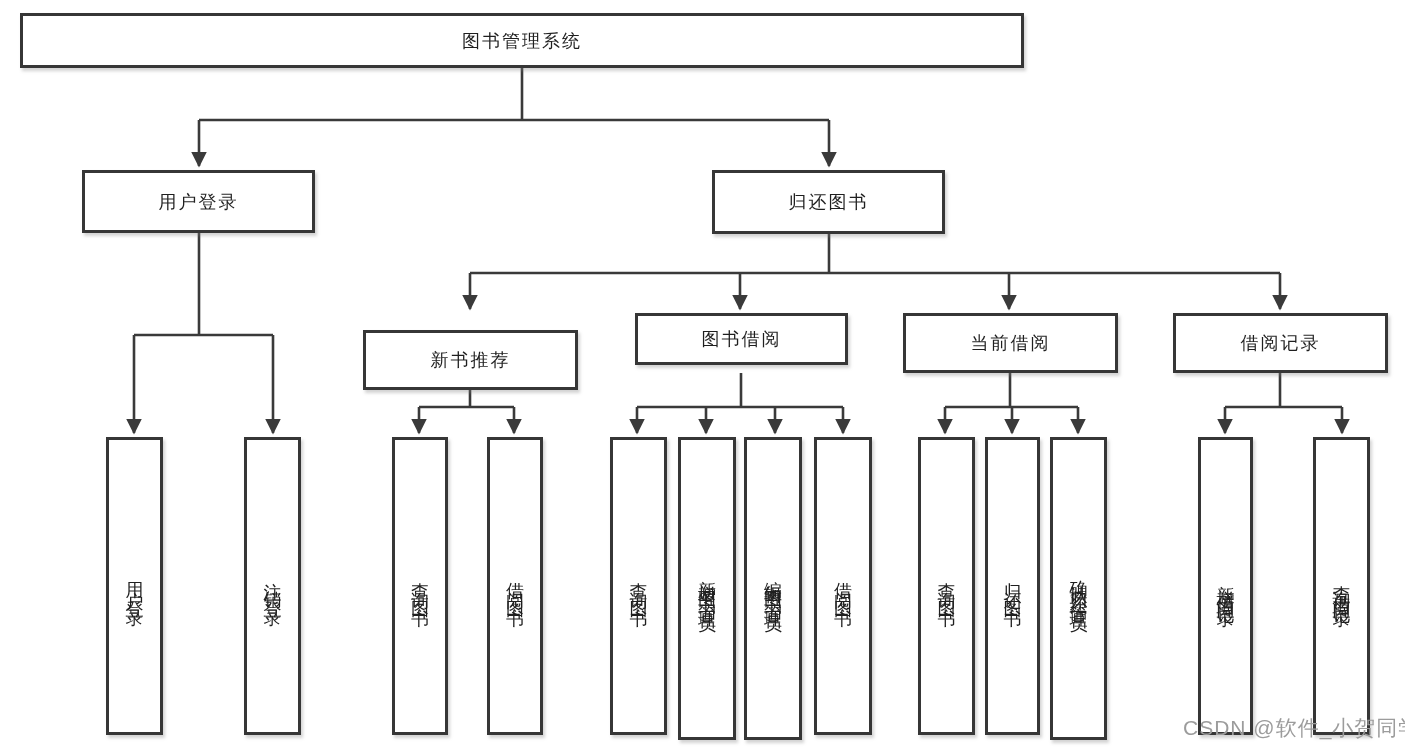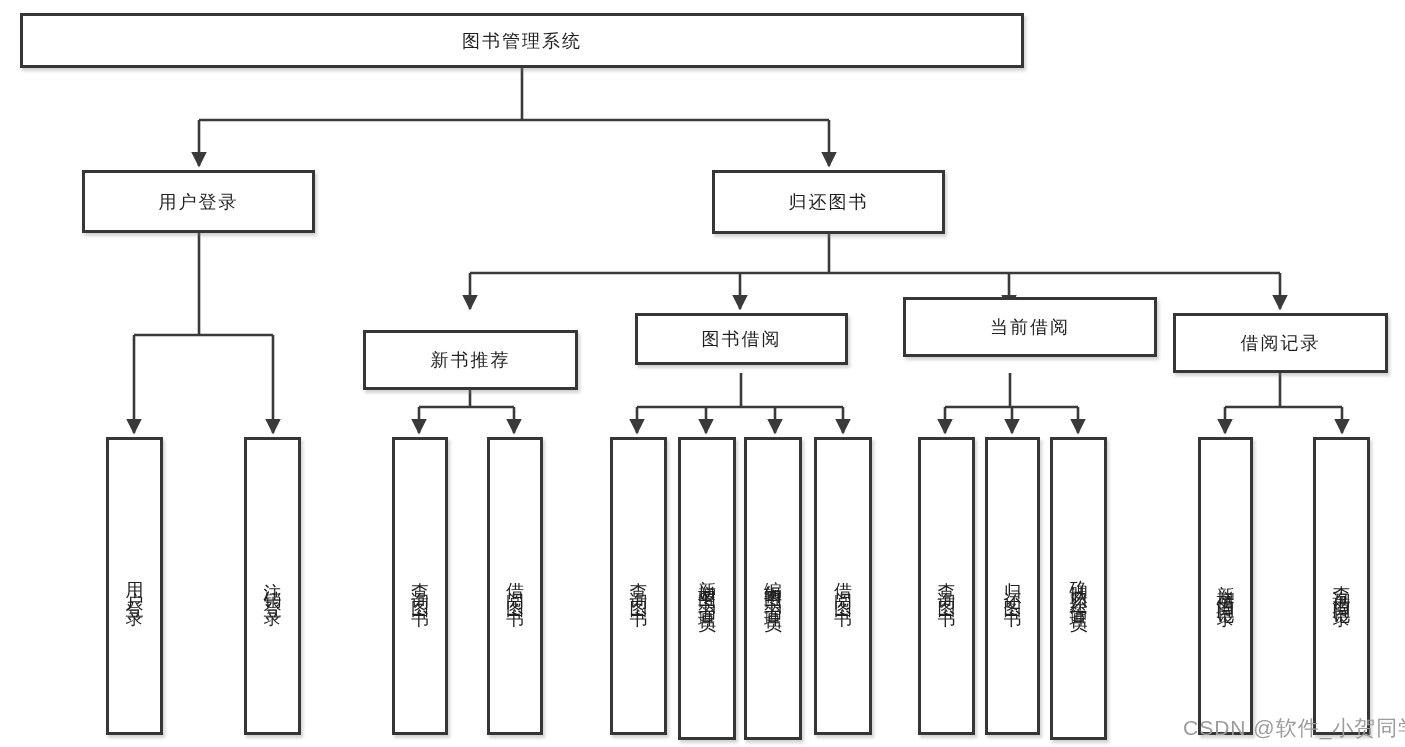--- a/index.html
+++ b/index.html
@@ -114,21 +114,21 @@
     </g>
   </svg>
 
   <div class="node h-node" style="left:20px; top:13px; width:1004px; height:55px;">图书管理系统</div>
 
   <div class="node h-node" style="left:82px; top:170px; width:233px; height:63px;">用户登录</div>
   <div class="node h-node" style="left:712px; top:170px; width:233px; height:64px;">归还图书</div>
 
   <div class="node h-node" style="left:363px; top:313px; width:215px; height:60px;margin-top:17px;">新书推荐</div>
   <div class="node h-node" style="left:635px; top:313px; width:213px; height:52px;">图书借阅</div>
-  <div class="node h-node" style="left:903px; top:297px; width:254px; height:60px;">当前借阅</div>
+  <div class="node h-node" style="left:903px; top:313px; width:215px; height:60px;">当前借阅</div>
   <div class="node h-node" style="left:1173px; top:313px; width:215px; height:60px;">借阅记录</div>
 
   <div class="node leaf" style="left:106px; top:437px; width:57px; height:298px;">用户登录</div>
   <div class="node leaf" style="left:244px; top:437px; width:57px; height:298px;">注销登录</div>
 
   <div class="node leaf" style="left:392px; top:437px; width:56px; height:298px;">查询图书</div>
   <div class="node leaf" style="left:487px; top:437px; width:56px; height:298px;">借阅图书</div>
 
   <div class="node leaf" style="left:610px; top:437px; width:57px; height:298px;">查询图书</div>
   <div class="node leaf dense" style="left:678px; top:437px; width:58px; height:303px;">新增图书（管理员）</div>

